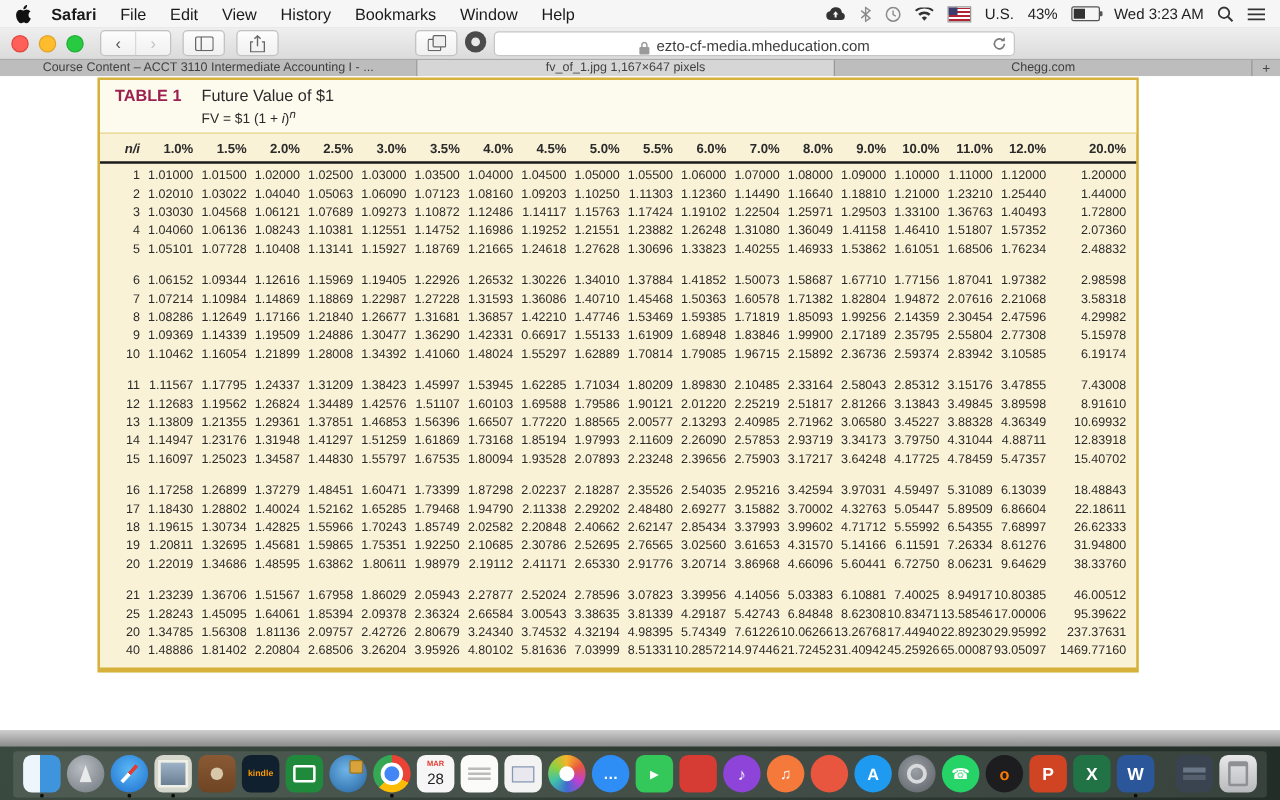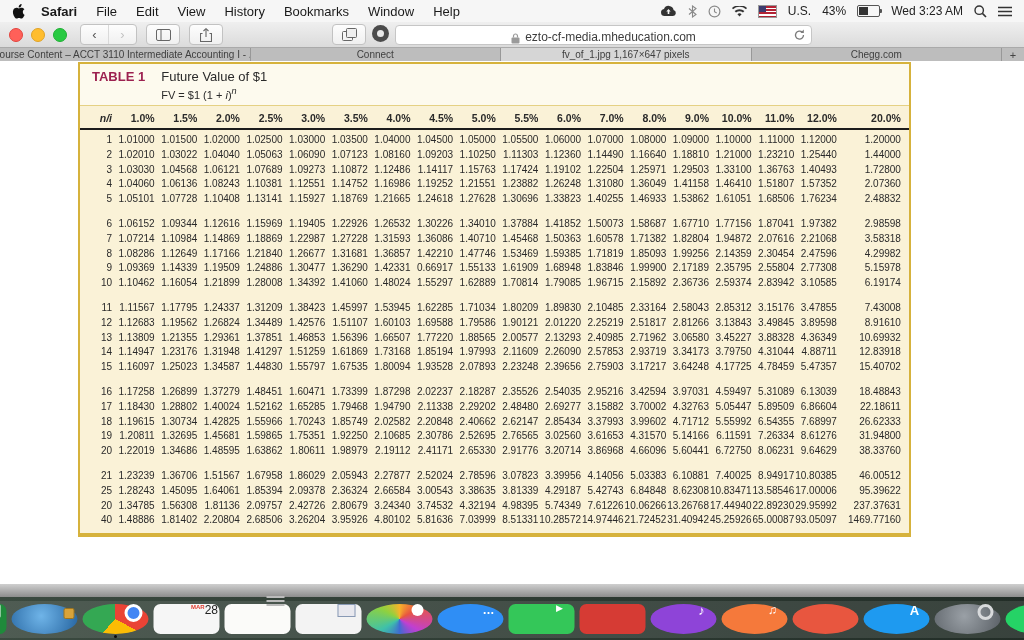--- a/index.html
+++ b/index.html
@@ -57,22 +57,22 @@
   .fv-head .cell.n{font-style:italic;text-align:right;}
   .fv-body{padding:3px 8px 6px;font-size:10px;}
   .frow{display:flex;height:14.6px;align-items:center;}
   .fgap{height:11px;}
   
   .desktop{position:absolute;top:584px;left:0;right:0;height:56px;}
   .band{height:13px;background:linear-gradient(#cfcfcf,#8d8d8d);}
   .wall{position:absolute;top:13px;left:0;right:0;bottom:0;background:linear-gradient(105deg,#3b4a40,var(--wallpaper,#222d27));}
   .dock{position:absolute;bottom:2px;left:50%;transform:translateX(-50%);display:flex;align-items:flex-end;gap:5px;
     padding:3px 8px 4px;background:rgba(255,255,255,0.10);border-radius:3px;}
-  .dock-icon{width:30px;height:30px;border-radius:7px;position:relative;display:flex;flex-direction:row;
-    justify-content:center;background:#8a8a8a;flex:0 0 auto;padding-left:36px;}
+  .dock-icon{width:30px;height:30px;border-radius:7px;position:relative;display:flex;flex-direction:column;
+    align-items:center;justify-content:center;background:#8a8a8a;flex:0 0 auto;}
   .dock-icon.round{border-radius:50%;}
   .dock-icon .g{font-weight:bold;line-height:1;}
   .dock-dot{position:absolute;bottom:-4px;left:50%;transform:translateX(-50%);width:3px;height:3px;border-radius:50%;background:#0c0c0c;}
   .ic-finder{background:linear-gradient(90deg,#eef6fd 0 46%,#3f95dd 46% 100%);}
   .ic-safari{background:radial-gradient(circle at 50% 40%,#59b8f5,#1f6fd0);}
   .ic-safari::after{content:'';position:absolute;left:50%;top:50%;width:3px;height:18px;background:linear-gradient(#e43b30 0 50%,#fff 50% 100%);
     transform:translate(-50%,-50%) rotate(42deg);}
   .ic-chrome{background:conic-gradient(#ea4335 0 33%,#fbbc05 33% 62%,#34a853 62% 100%);}
   .ic-chrome::after{content:'';width:12px;height:12px;border-radius:50%;background:#4285f4;border:3px solid #fff;}
   .ic-photos{background:conic-gradient(#f7b32b,#e8563f,#c13fd1,#3f6bd1,#3fc1a9,#8fd13f,#f7b32b);}
@@ -202,21 +202,20 @@
           <path fill="none" stroke="#7a7a7a" stroke-width="1.3" d="M9.5 6a4 4 0 1 1-1.2-2.8"></path>
           <path fill="#7a7a7a" d="M9.8 0.6v3.4H6.4z"></path>
         </svg>
     </span>
   </span>
 </div>
 
 <div class="tabbar">
   <div id="tabs" style="display:flex;flex:1;">
       <div class="tab">Course Content – ACCT 3110 Intermediate Accounting I - ...</div>
-      <div class="tab">Connect</div>
       <div class="tab active">fv_of_1.jpg 1,167×647 pixels</div>
       <div class="tab">Chegg.com</div>
     </div>
   <span class="newtab">+</span>
 </div>
 
 <div class="content">
   <div class="fv">
     <div class="fv-title">
       <span class="fv-label">TABLE 1</span>

